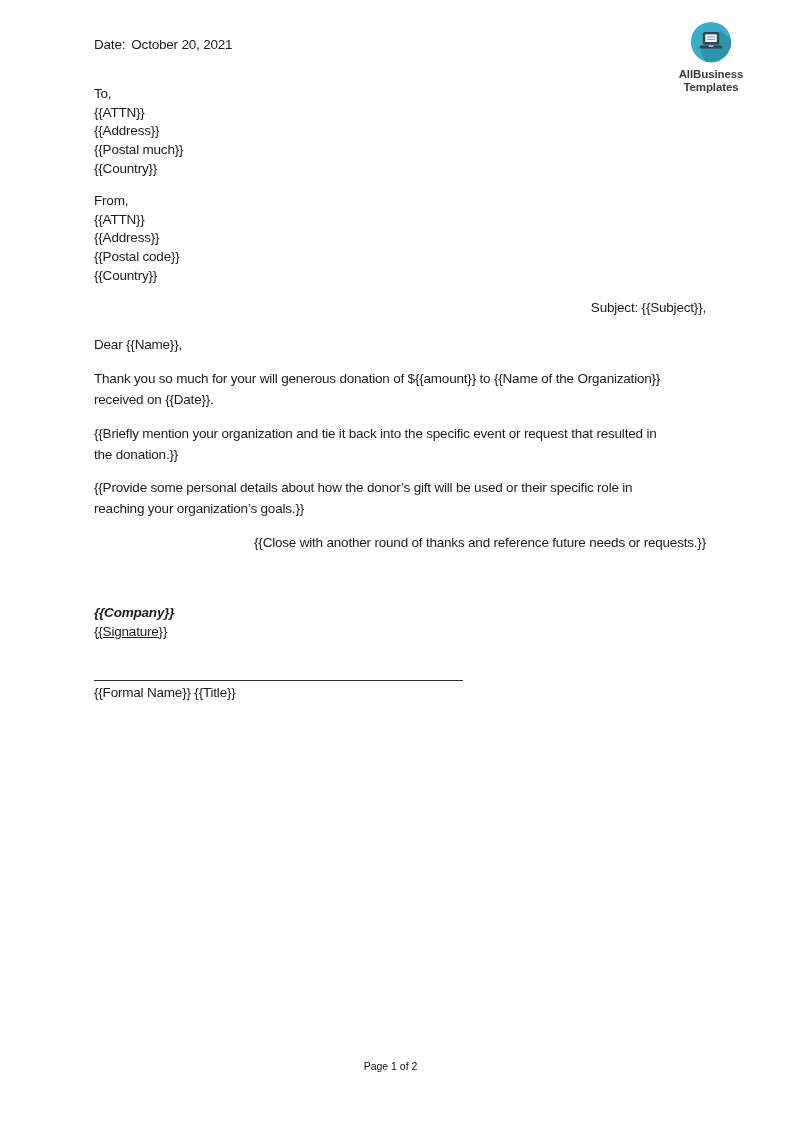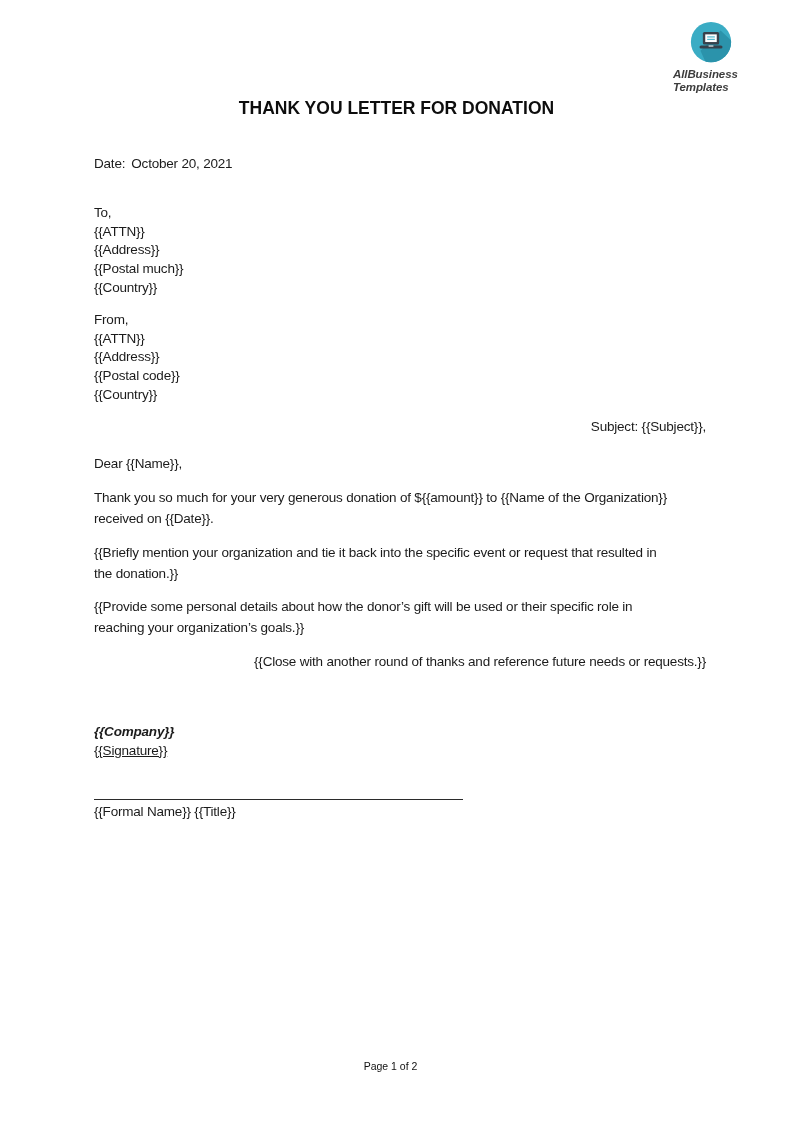--- a/index.html
+++ b/index.html
@@ -17,22 +17,21 @@
     line-height: 18.8px;
     letter-spacing: -0.2px;
   }
 
   
   .logo {
     position: absolute;
     top: 20px;
     right: 44px;
     width: 76px;
-    text-align: left;
-    font-style: italic;
+    text-align: center;
   }
   .logo svg { display: block; margin: 0 auto; }
   .brand {
     margin-top: 2px;
     font-size: 11.5px;
     font-weight: 700;
     line-height: 13px;
     color: #3c3c3c;
     letter-spacing: -0.1px;
   }
@@ -106,21 +105,20 @@
       <rect x="20" y="19.6" width="8" height="1.3" fill="#56BBD0"></rect>
       <rect x="12" y="26.5" width="24" height="3.2" rx="1.6" fill="#37424C"></rect>
       <rect x="21.5" y="26.5" width="5" height="1.3" fill="#DDE7EA"></rect>
     </svg>
     <div class="brand">
       <div>AllBusiness</div>
       <div>Templates</div>
     </div>
   </div>
 
-  <h1 class="title">THANK YOU LETTER FOR DONATION</h1>
 
   <div class="content">
 
     <p class="date"><span>Date:</span><span class="sep"></span><span>October 20, 2021</span></p>
 
     <div class="block block-to">To,
 {{ATTN}}
 {{Address}}
 {{Postal much}}
 {{Country}}</div>
@@ -128,21 +126,21 @@
     <div class="block block-from">From,
 {{ATTN}}
 {{Address}}
 {{Postal code}}
 {{Country}}</div>
 
     <p class="subject">Subject: {{Subject}},</p>
 
     <p class="salutation">Dear {{Name}},</p>
 
-    <p class="para para-1">Thank you so much for your very generous donation of ${{amount}} to {{Name of the Organization}}
+    <p class="para para-1">Thank you so much for your will generous donation of ${{amount}} to {{Name of the Organization}}
 received on {{Date}}.</p>
     <p class="para para-2">{{Briefly mention your organization and tie it back into the specific event or request that resulted in
 the donation.}}</p>
     <p class="para para-3">{{Provide some personal details about how the donor’s gift will be used or their specific role in
 reaching your organization’s goals.}}</p>
     <p class="para para-4">{{Close with another round of thanks and reference future needs or requests.}}</p>
 
 
     <p class="company">{{Company}}</p>
     <p class="signature">{{Signature}}</p>

